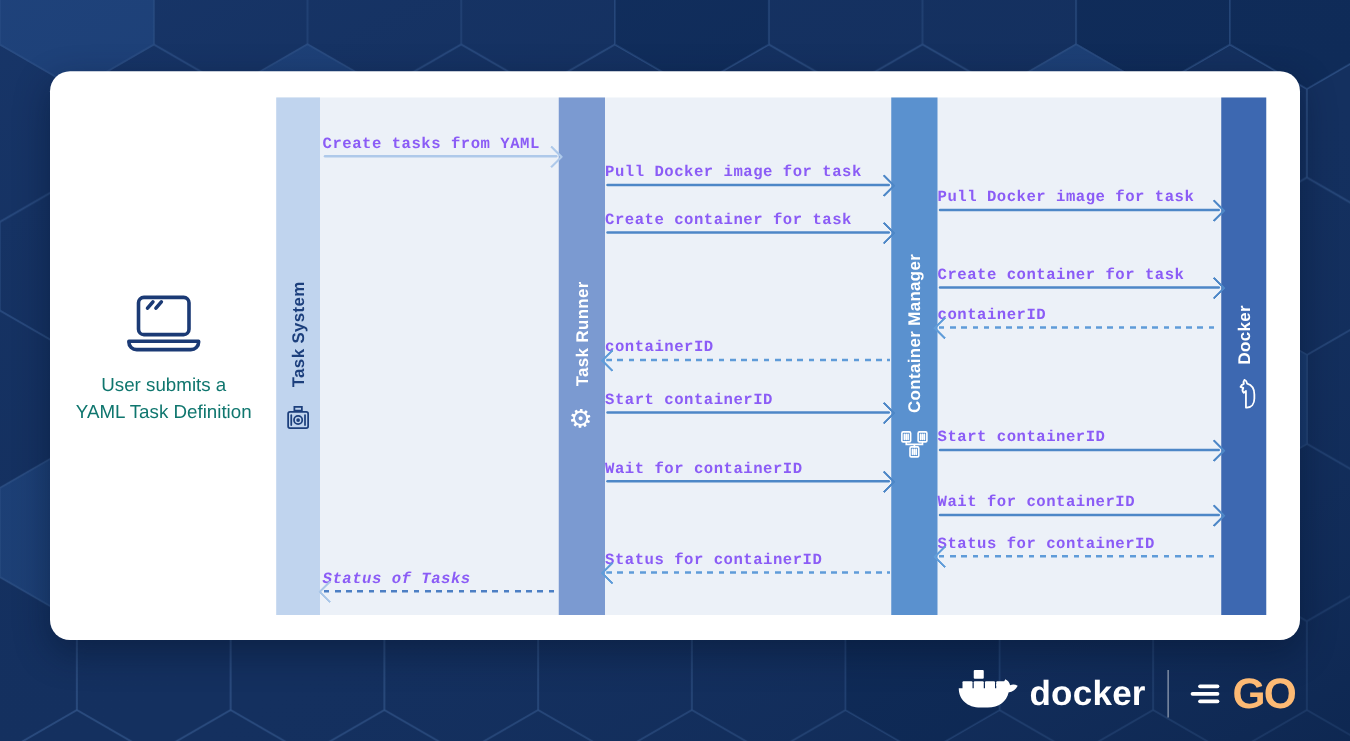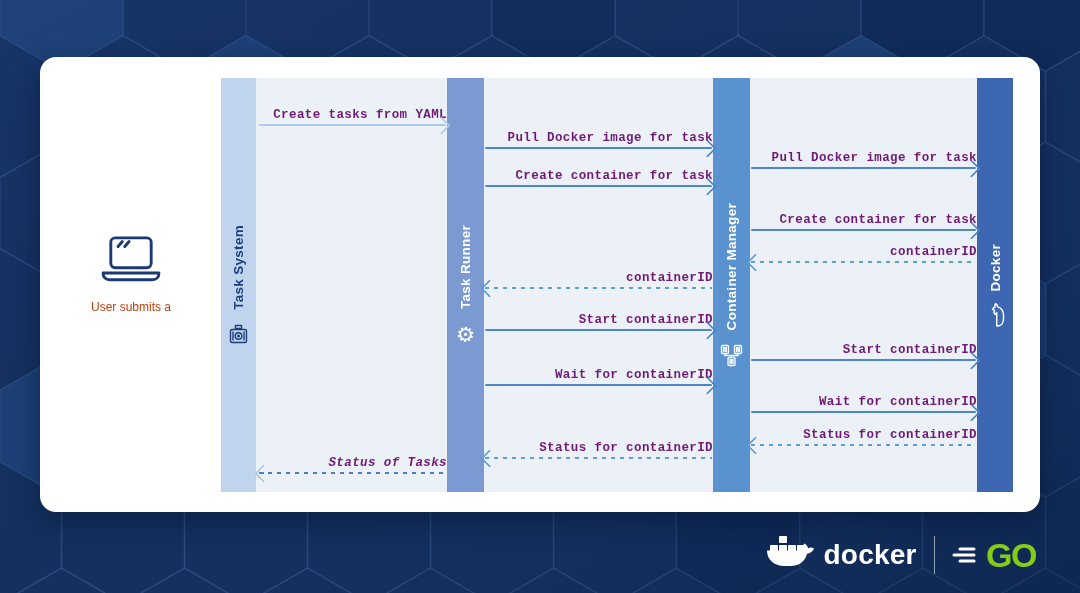--- a/index.html
+++ b/index.html
@@ -14,22 +14,22 @@
   .card {
     position:absolute; left:40px; top:57px; width:1000px; height:455px;
     background:#ffffff; border-radius:16px;
     box-shadow:0 10px 28px rgba(4,18,42,0.45);
   }
 
   
   .actor { position:absolute; left:8px; top:178px; width:166px; text-align:center; }
   .actor svg { display:inline-block; }
   .actor-caption {
-    margin-top:8px; font-size:12px; line-height:21px; font-weight:500;
-    color:#c2410c;
+    margin-top:8px; font-size:15px; line-height:21px; font-weight:500;
+    color:#0f766e;
   }
 
   
   .panel {
     position:absolute; left:181px; top:21px; width:792px; height:414px;
     background:#ecf1f8;
   }
   .lane {
     position:absolute; top:21px; height:414px;
     display:flex; flex-direction:column; align-items:center; justify-content:center; gap:14px;
@@ -61,42 +61,42 @@
   }
   .arrow-head {
     position:absolute; width:11px; height:11px; top:-5.6px;
     border-top:2.6px solid var(--hc, var(--ac));
     border-right:2.6px solid var(--hc, var(--ac));
     border-radius:1px;
   }
   .dir-right .arrow-head { right:-1px; transform:rotate(45deg); }
   .dir-left  .arrow-head { left:-1px;  transform:rotate(-135deg); }
   .arrow-label {
-    position:absolute; left:0; right:0; bottom:5px; text-align:right;
+    position:absolute; left:0; right:0; bottom:5px; text-align:left;
     font-family:"Liberation Mono","DejaVu Sans Mono", monospace;
     font-size:12.5px; font-weight:700; letter-spacing:.4px;
-    color:#701a75; white-space:nowrap;
+    color:#8b5cf6; white-space:nowrap;
   }
   .arr-solid       { --ac:#4d87c7; }
   .arr-dash        { --ac:#5f9cd9; }
   .arr-solid-light { --ac:#aec9ea; }
   .arr-dash-light  { --ac:#4c7fc4; --hc:#a9c6e8; }
 
   
   .footer {
     position:absolute; left:0; right:44px; top:531px; height:48px;
     display:flex; justify-content:flex-end; align-items:center; gap:17px;
   }
   .logo-group { display:flex; align-items:center; gap:8px; }
   .docker-wordmark {
     color:#ffffff; font-size:28px; font-weight:700; letter-spacing:.2px; line-height:1;
   }
   .footer-divider { width:1.5px; height:38px; background:rgba(255,255,255,.55); }
   .go-wordmark {
-    color:#84cc16; font-size:34px; font-weight:800; letter-spacing:-1.5px; line-height:1;
+    color:#fdba74; font-size:34px; font-weight:800; letter-spacing:-1.5px; line-height:1;
   }
 </style>
 </head>
 <body>
 
 <div class="stage">
 
   <svg class="bg-hex" width="1080" height="593" viewBox="0 0 1080 593">
     <defs>
       <pattern id="hexpat" width="123" height="213" patternUnits="userSpaceOnUse">
@@ -141,20 +141,21 @@
       <svg width="68" height="50" viewBox="0 0 64 52">
         <g fill="none" stroke="#1b3a75" stroke-width="3" stroke-linecap="round" stroke-linejoin="round">
           <rect x="11" y="3" width="42" height="31" rx="4.5"></rect>
           <path d="M18.5 12 L23 6.8"></path>
           <path d="M25.5 12 L30 6.8"></path>
           <path d="M3 39.5 h58 v0.8 c0 3.6 -2.9 6.2 -6.5 6.2 h-45 c-3.6 0 -6.5 -2.6 -6.5 -6.2 z"></path>
         </g>
       </svg>
       <div class="actor-caption">
         <div>User submits a</div>
+        <div>YAML Task Definition</div>
       </div>
     </div>
 
     <div class="panel"></div>
 
     <div class="lane lane-task-system">
       <div class="lane-label">Task System</div>
       <div class="lane-icon">
         <svg width="22" height="22" viewBox="0 0 22 22">
           <g fill="none" stroke="#1c3f7c" stroke-width="1.4" stroke-linecap="round">

